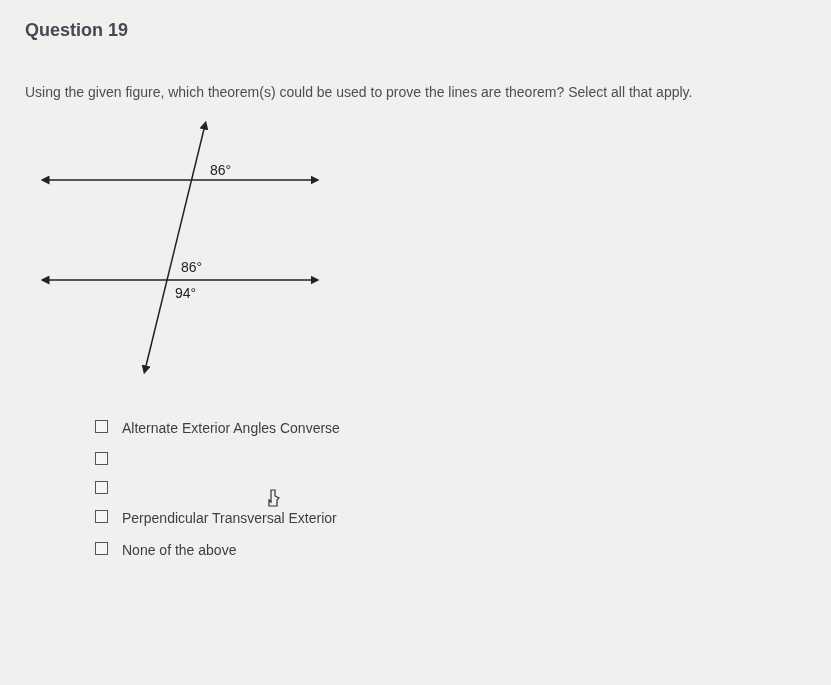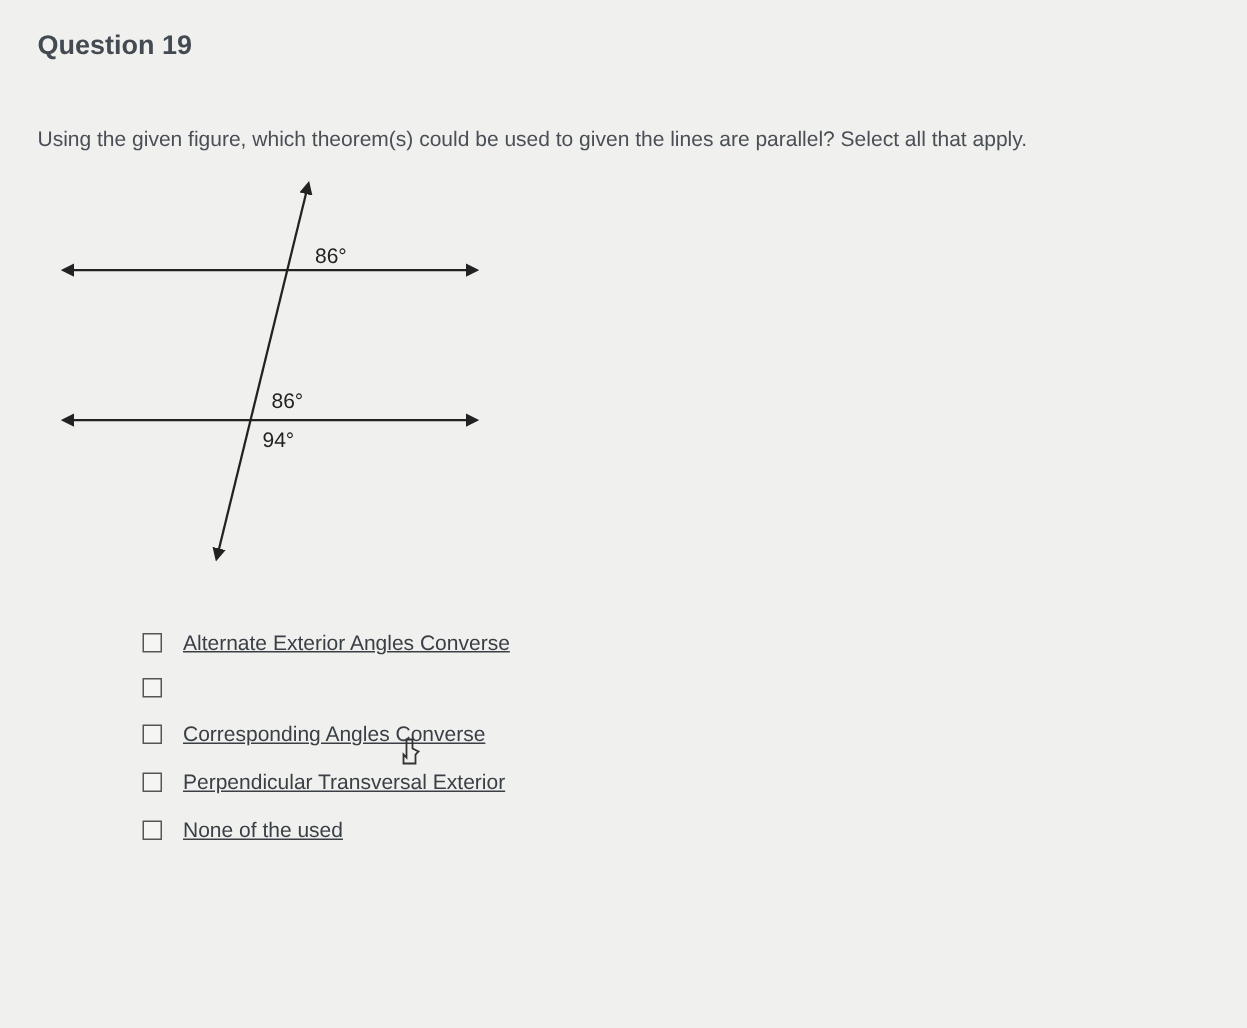--- a/index.html
+++ b/index.html
@@ -33,44 +33,43 @@
       width: 300px;
       height: 260px;
       text-align: right;
     }
     .options-container {
       margin-left: 70px;
       margin-top: 30px;
     }
     .option-row {
       display: flex;
-      align-items: center;
+      align-items: flex-start;
       margin-bottom: 16px;
-      text-decoration: underline;
     }
     .checkbox {
       width: 13px;
       height: 13px;
       border: 1.5px solid #555;
       background: #f5f5f3;
       margin-right: 14px;
       cursor: pointer;
       flex-shrink: 0;
     }
     .option-label {
       font-size: 14px;
       color: #3a3f45;
     }
   </style>
 </head>
 <body>
 
 <div class="question-header">Question 19</div>
 
-<div class="question-text">Using the given figure, which theorem(s) could be used to given the lines are parallel? Select all that apply.</div>
+<div class="question-text">Using the given figure, which theorem(s) could be used to prove the lines are theorem? Select all that apply.</div>
 
 <div class="figure-container">
   <svg width="300" height="260" viewBox="0 0 300 260">
     <defs>
       <marker id="arrow" viewBox="0 0 10 10" refX="5" refY="5" markerWidth="6" markerHeight="6" orient="auto-start-reverse">
         <path d="M 0 0 L 10 5 L 0 10 z" fill="#222"></path>
       </marker>
     </defs>
 
     <line x1="10" y1="60" x2="280" y2="60" stroke="#222" stroke-width="1.5" marker-start="url(#arrow)" marker-end="url(#arrow)"></line>
@@ -88,28 +87,27 @@
 <div class="options-container">
   <div class="option-row">
     <div class="checkbox"></div>
     <span class="option-label">Alternate Exterior Angles Converse</span>
   </div>
   <div class="option-row">
     <div class="checkbox"></div>
   </div>
   <div class="option-row" style="position:relative;">
     <div class="checkbox"></div>
-    <span class="option-label">Corresponding Angles Converse</span>
   </div>
   <div style="position:relative; height:0;">
     <svg width="18" height="20" style="position:absolute; left:170px; top:-22px;">
       <path d="M6 2 L6 14 L4 12 L4 18 L12 18 L12 12 L14 10 L10 8 L10 2 Z" fill="none" stroke="#333" stroke-width="1.2"></path>
     </svg>
   </div>
   <div class="option-row">
     <div class="checkbox"></div>
     <span class="option-label">Perpendicular Transversal Exterior</span>
   </div>
   <div class="option-row">
     <div class="checkbox"></div>
-    <span class="option-label">None of the used</span>
+    <span class="option-label">None of the above</span>
   </div>
 </div>
 
 </body></html>

